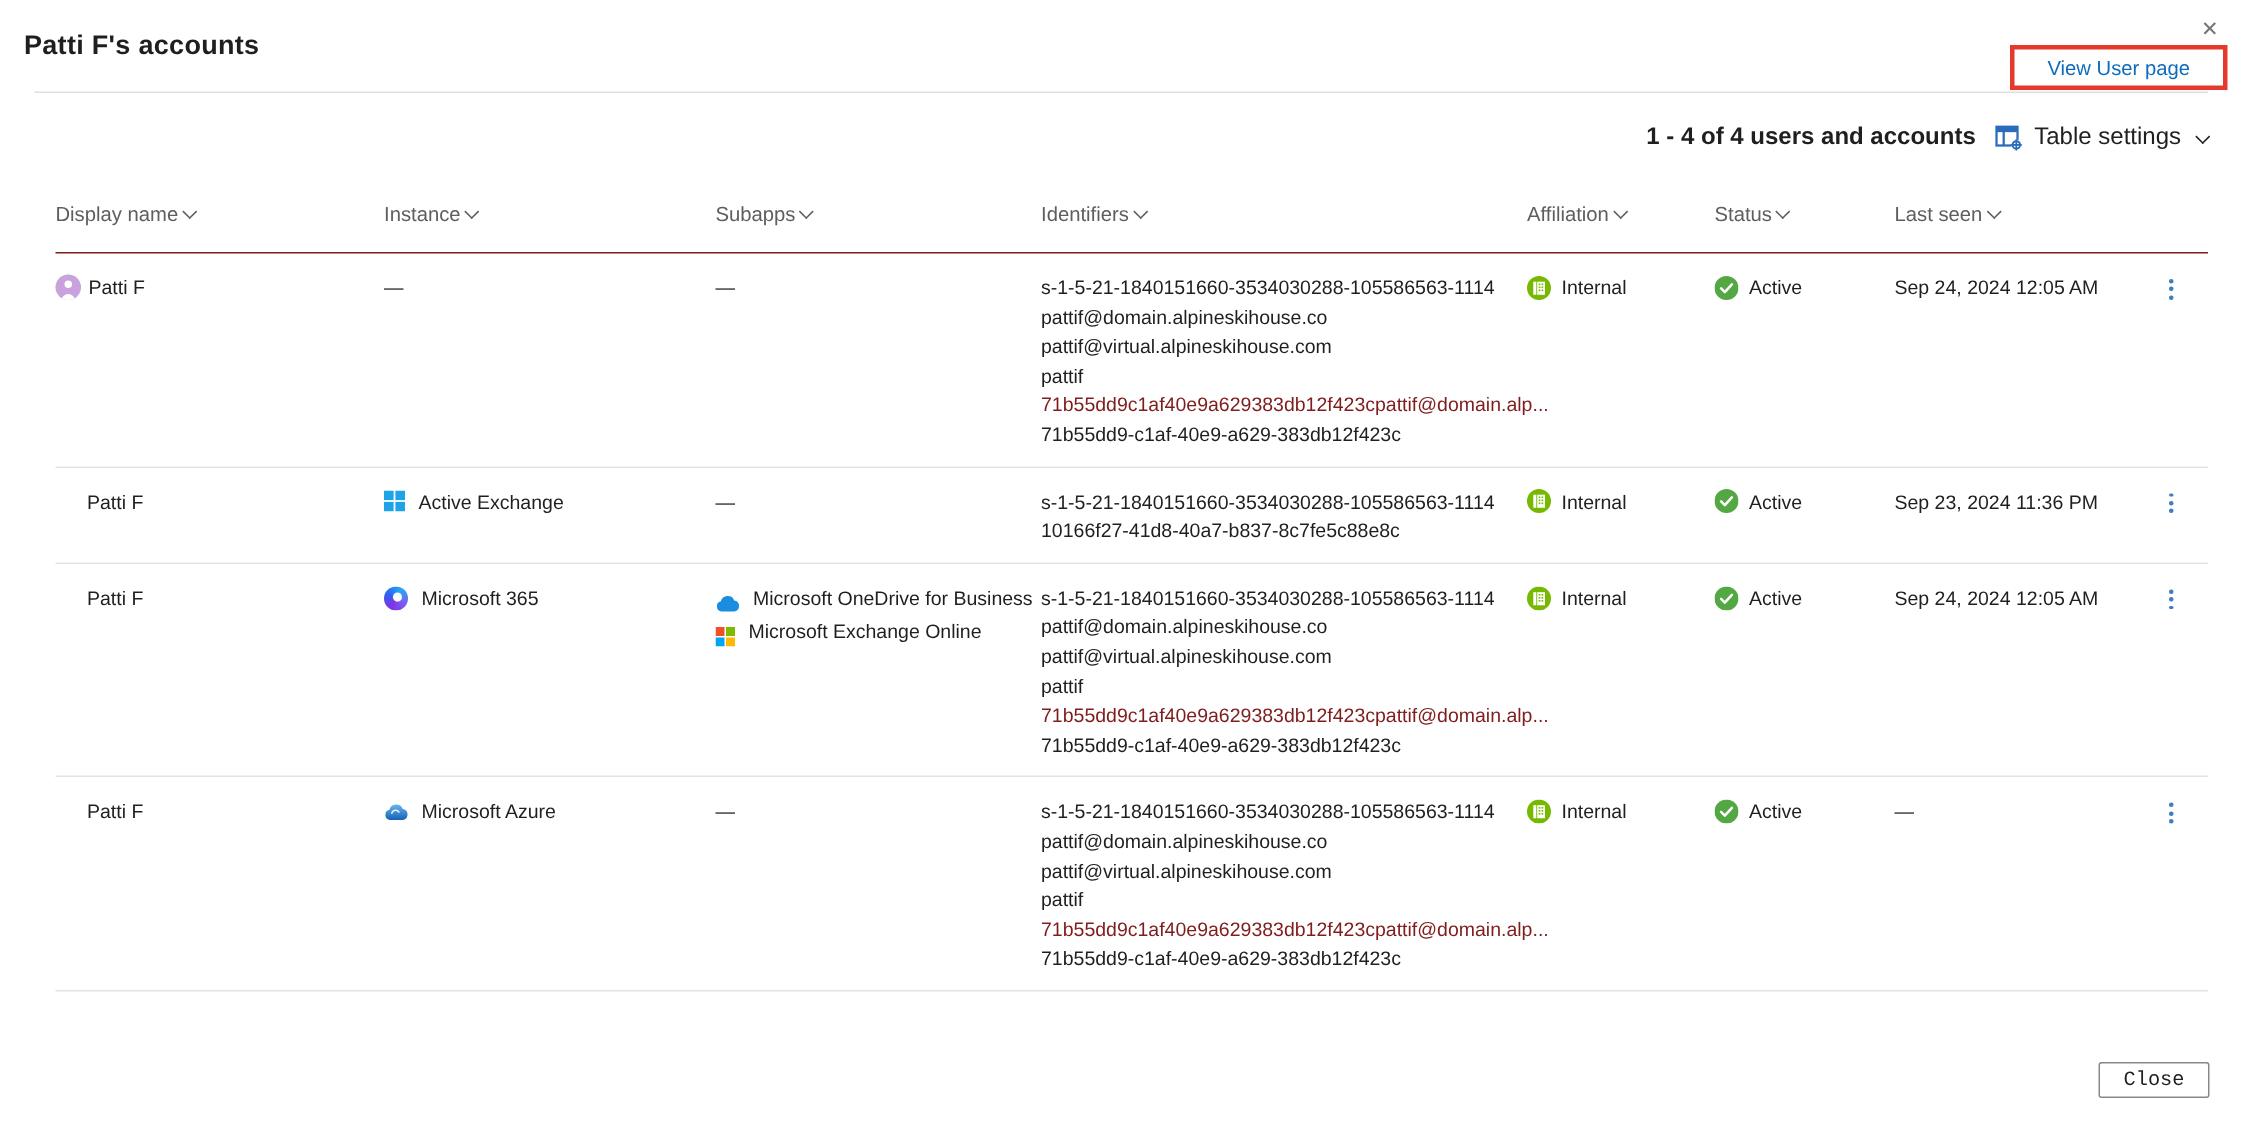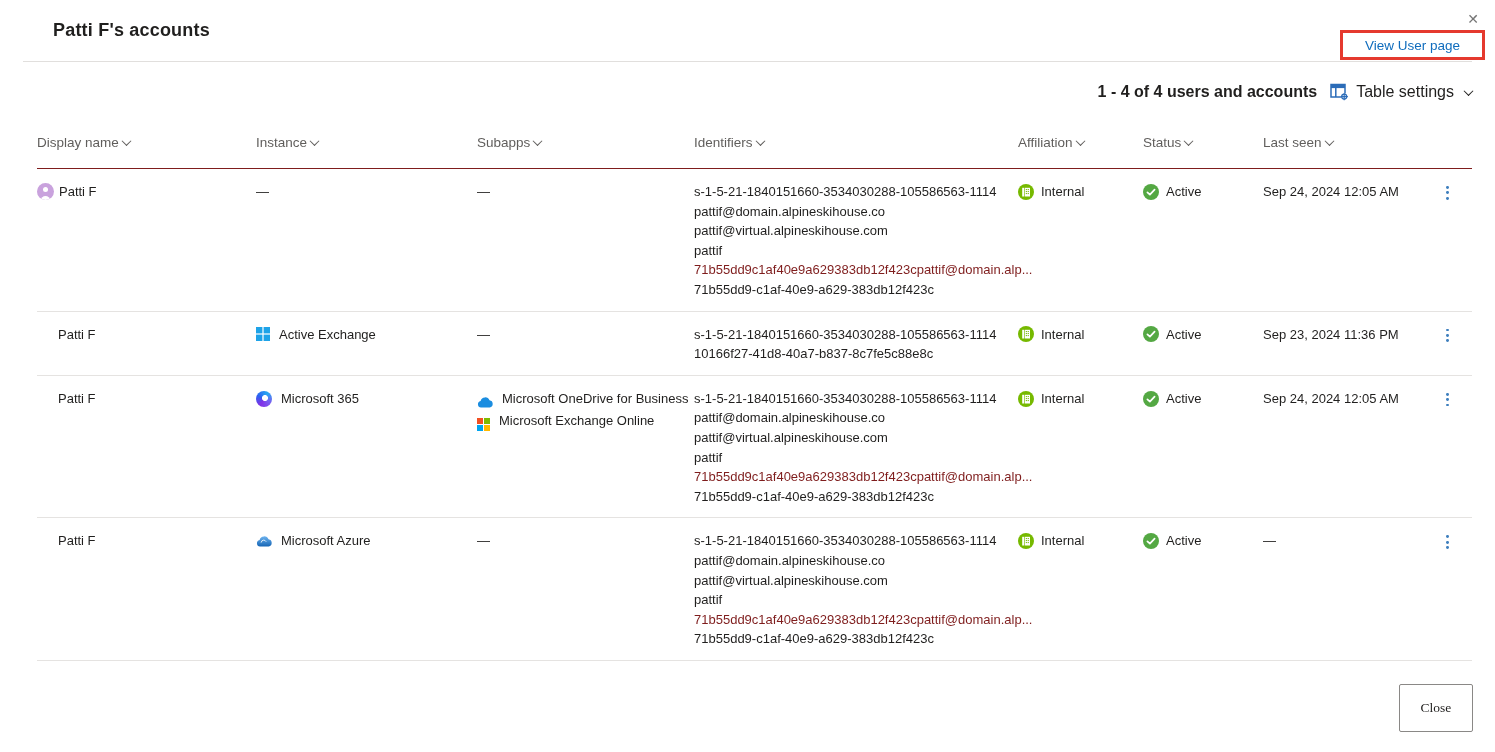--- a/index.html
+++ b/index.html
@@ -1,21 +1,21 @@
 <!DOCTYPE html>
 <html><head>
 <meta charset="utf-8">
 <style>
   * { margin:0; padding:0; box-sizing:border-box; }
   html,body { background:#ffffff; }
   body { font-family:"Liberation Sans","DejaVu Sans",sans-serif; color:#201f1e; }
   .dialog { position:relative; width:1495px; height:752px; background:#fff; overflow:hidden; }
 
   
-  .dlg-header { padding:20px 24px 0 53px; }
+  .dlg-header { padding:20px 24px 0 16px; }
   .dlg-title { font-size:18px; font-weight:700; letter-spacing:.2px; }
   .close-x { position:absolute; top:12px; right:16px; font-size:14px; color:#757575; cursor:pointer; line-height:1; background:none; border:none; font-family:inherit; }
   .annotation-box { position:absolute; top:30px; right:10px; width:145px; height:30px; border:3px solid #e5392e; display:flex; align-items:center; justify-content:center; }
   .view-user-link { color:#0f6cbd; font-size:13.5px; text-decoration:none; cursor:pointer; white-space:nowrap; }
   .top-divider { border:none; border-top:1px solid #e1dfdd; margin:20px 23px 0 23px; }
 
   
   .toolbar { display:flex; justify-content:flex-end; align-items:center; margin:21px 23px 0 37px; gap:7px; font-size:16px; }
   .result-count { font-weight:700; margin-right:6px; }
   .tsettings-icon { display:inline-flex; }
@@ -50,21 +50,21 @@
   .m365-swirl { width:16px; height:16px; border-radius:50%; flex:0 0 auto;
     background:
       radial-gradient(circle at 56% 44%, #ffffff 0 2.6px, rgba(255,255,255,0) 3.4px),
       conic-gradient(from 210deg, #8331e6, #2b62f0, #25a8f2, #7a5cf0, #8331e6); }
 
   
   .more-btn { display:flex; flex-direction:column; gap:2.6px; align-items:center; padding:4px 6px; margin-left:3px; background:none; border:none; cursor:pointer; }
   .more-btn i { width:2.8px; height:2.8px; border-radius:50%; background:#3e7fbe; display:block; }
 
   
-  .close-btn { position:absolute; right:22px; bottom:20px; width:74px; height:48px; background:#fff; border:1px solid #8a8886; border-radius:2px; font-size:13.5px; font-family:Liberation Serif, serif; color:#201f1e; cursor:pointer; }
+  .close-btn { position:absolute; right:22px; bottom:20px; width:74px; height:24px; background:#fff; border:1px solid #8a8886; border-radius:2px; font-size:13.5px; font-family:Liberation Mono, monospace; color:#201f1e; cursor:pointer; }
 </style>
 </head>
 <body>
 
 <div class="dialog">
 
   <div class="dlg-header">
     <div class="dlg-title">Patti F's accounts</div>
   </div>
   <button class="close-x">✕</button>

